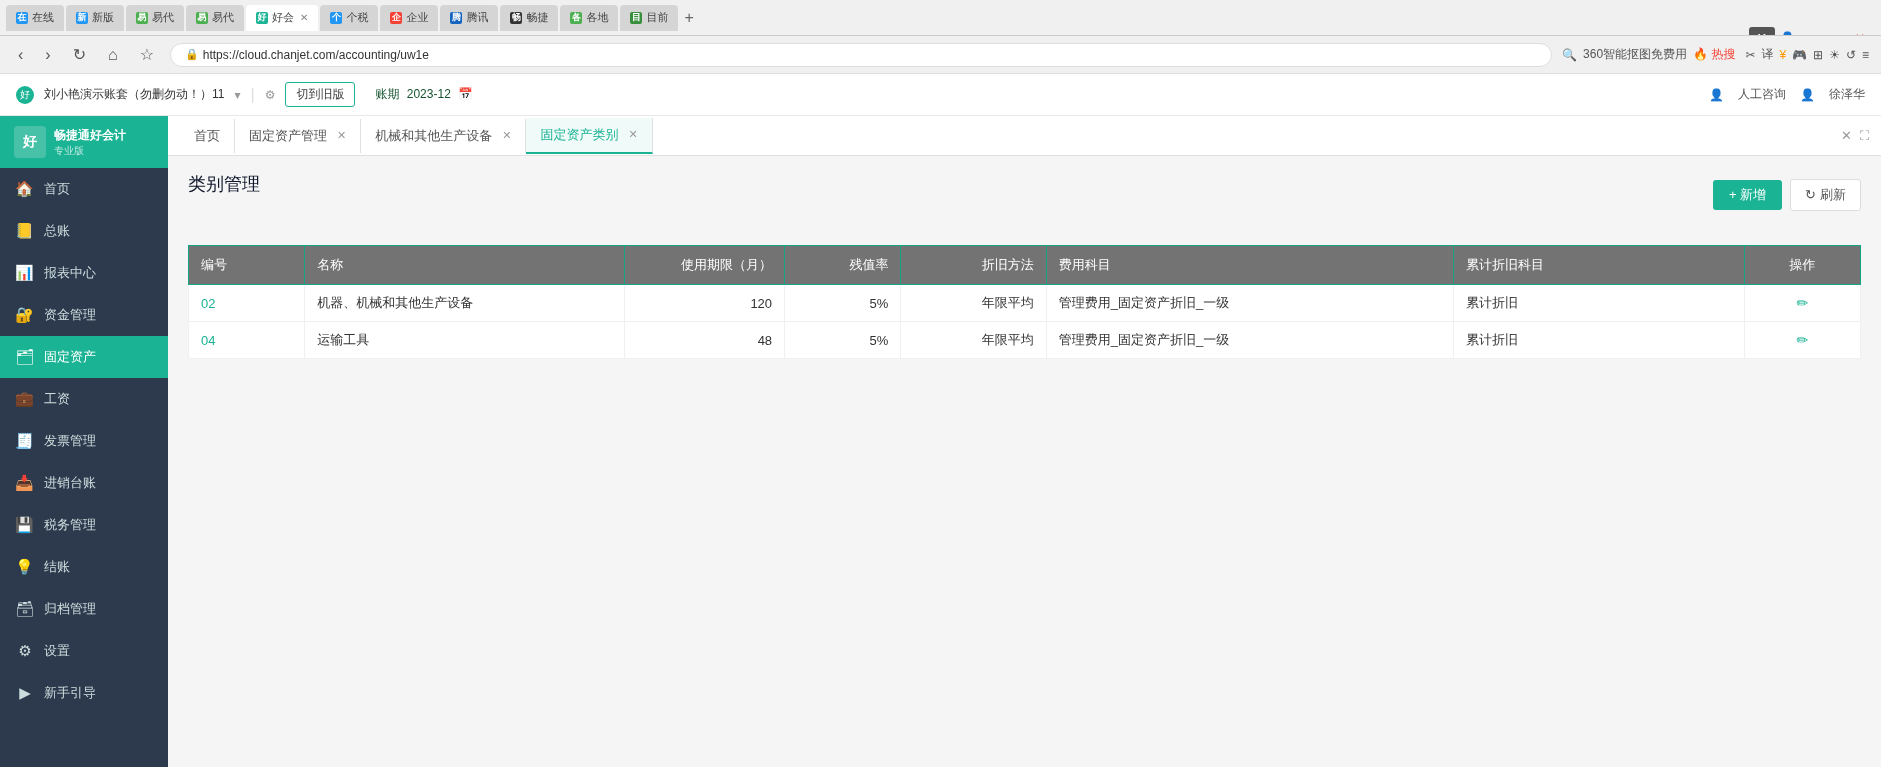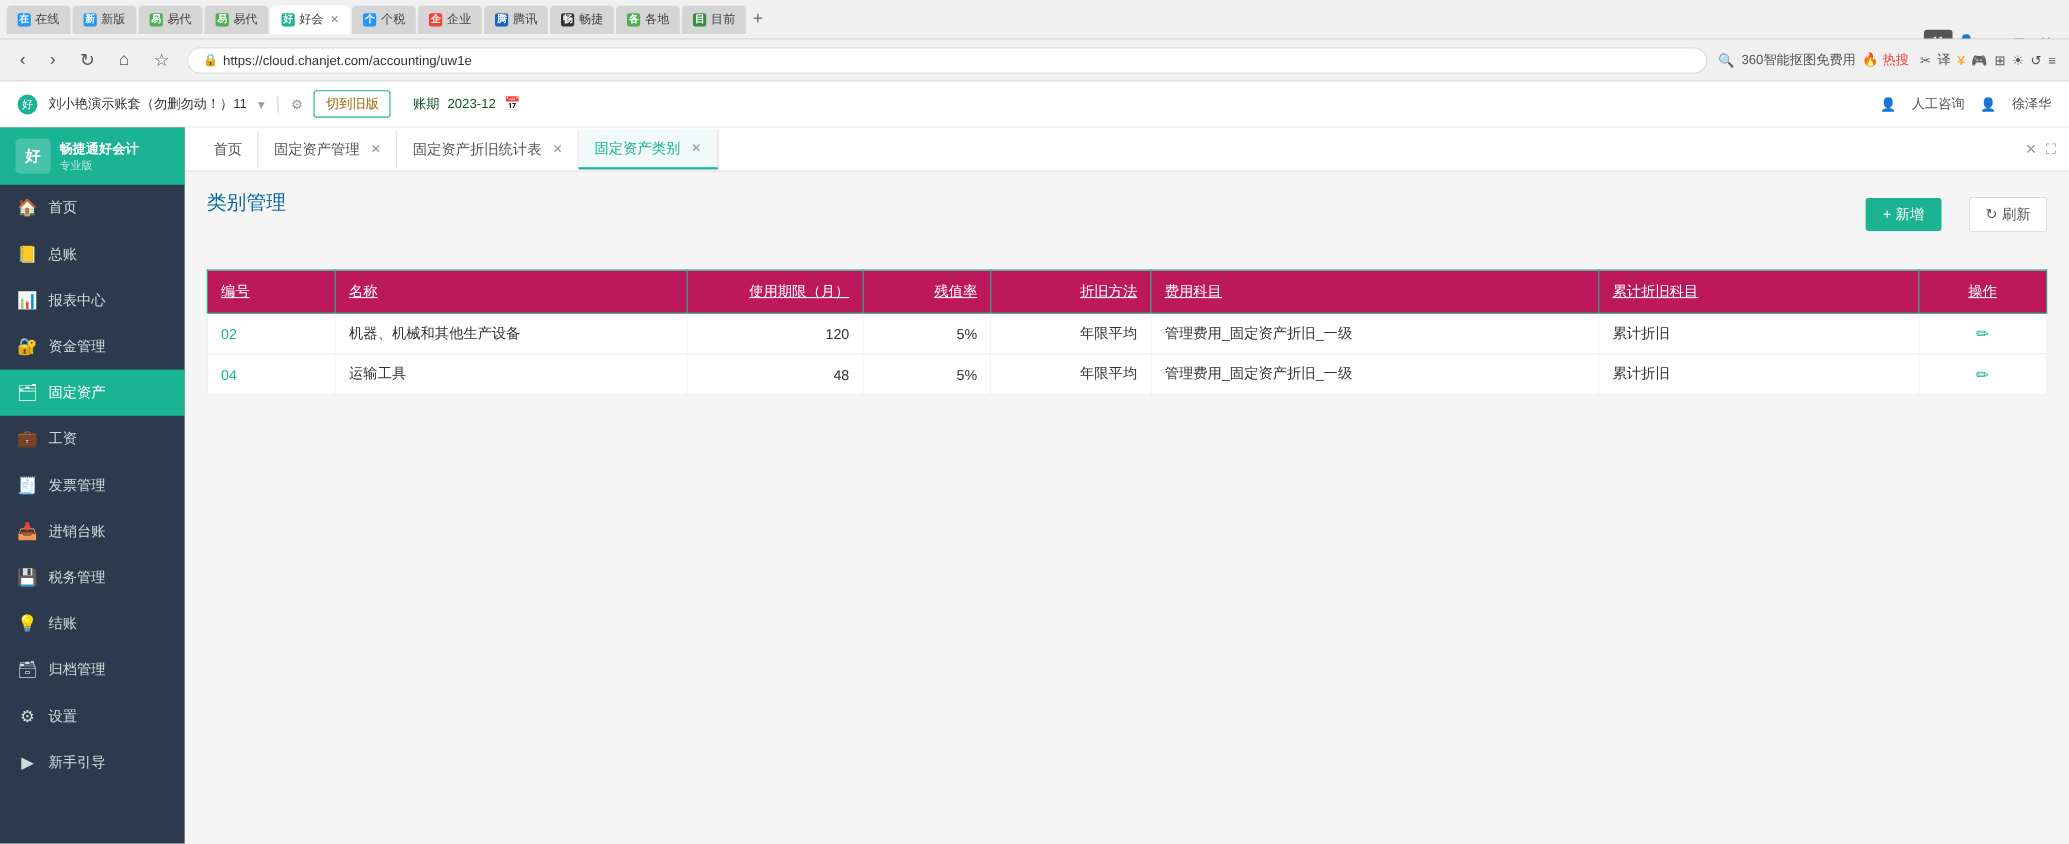--- a/index.html
+++ b/index.html
@@ -8,21 +8,21 @@
     
     .address-bar { background: #f0f0f0; height: 38px; display: flex; align-items: center; padding: 0 12px; gap: 10px; border-bottom: 1px solid #ddd; }
     .nav-btn { background: none; border: none; cursor: pointer; color: #555; font-size: 16px; padding: 2px 6px; border-radius: 3px; }
     .url-bar { flex: 1; background: #fff; border: 1px solid #ddd; border-radius: 20px; padding: 4px 14px; font-size: 12px; color: #333; display: flex; align-items: center; }
     .search-area { display: flex; align-items: center; gap: 6px; color: #555; font-size: 12px; }
 
     
     .app-toolbar { background: #fff; height: 42px; display: flex; align-items: center; padding: 0 16px; gap: 10px; border-bottom: 1px solid #e8e8e8; }
     .app-user { font-size: 12px; color: #333; }
     .app-period { font-size: 12px; color: #14532d; margin-left: 10px; }
-    .btn-switch { border: 1px solid #1ab394; color: #a16207; background: #fff; padding: 3px 10px; border-radius: 3px; font-size: 12px; cursor: pointer; }
+    .btn-switch { border: 1px solid #1ab394; color: #404040; background: #fff; padding: 3px 10px; border-radius: 3px; font-size: 12px; cursor: pointer; }
     .app-toolbar-right { margin-left: auto; display: flex; align-items: center; gap: 14px; font-size: 12px; color: #555; }
 
     
     .main-layout { display: flex; height: calc(767px - 36px - 38px - 42px); }
 
     
     .sidebar { width: 168px; background: #2d3a4e; display: flex; flex-direction: column; flex-shrink: 0; overflow-y: auto; }
     .sidebar-logo { background: #1ab394; padding: 10px 14px; display: flex; align-items: center; gap: 8px; }
     .sidebar-item { display: flex; align-items: center; gap: 10px; padding: 12px 16px; color: #cdd; cursor: pointer; font-size: 13px; transition: background 0.15s; }
     .sidebar-item.active { background: #1ab394; color: #fff; }
@@ -33,28 +33,28 @@
     .content-area { flex: 1; background: #f5f5f5; display: flex; flex-direction: column; overflow: hidden; }
 
     
     .page-tabs { background: #fff; display: flex; align-items: center; border-bottom: 1px solid #e0e0e0; padding: 0 12px; height: 40px; }
     .page-tab { padding: 8px 14px; font-size: 13px; color: #555; cursor: pointer; border-right: 1px solid #e0e0e0; display: flex; align-items: center; gap: 6px; white-space: nowrap; }
     .page-tab.active { color: #1ab394; border-bottom: 2px solid #1ab394; background: #f0faf8; }
     .page-tab .tab-x { color: #999; font-size: 11px; cursor: pointer; margin-left: 4px; }
 
     
     .page-content { flex: 1; padding: 16px 20px; overflow: auto; }
-    .page-title { font-size: 18px; color: #0369a1; font-weight: normal; margin-bottom: 33px; }
-    .toolbar-row { display: flex; align-items: center; justify-content: flex-end; margin-bottom: 12px; gap: 25px; }
+    .page-title { font-size: 18px; color: #0f172a; font-weight: normal; margin-bottom: 33px; }
+    .toolbar-row { display: flex; align-items: center; justify-content: flex-end; margin-bottom: 12px; gap: 8px; }
     .btn-add { background: #1ab394; color: #fff; border: none; padding: 6px 16px; border-radius: 3px; font-size: 13px; cursor: pointer; display: flex; align-items: center; gap: 4px; }
     .btn-refresh { background: #fff; color: #555; border: 1px solid #ddd; padding: 6px 14px; border-radius: 3px; font-size: 13px; cursor: pointer; display: flex; align-items: center; gap: 4px; }
 
     
     .data-table { width: 100%; border-collapse: collapse; background: #fff; }
-    .data-table thead tr { background: #be185d; color: #fff; text-decoration: underline; }
+    .data-table thead tr { background: #737373; color: #fff; }
     .data-table thead th { padding: 10px 12px; font-weight: normal; font-size: 13px; text-align: left; border: 1px solid #18a482; }
     .data-table tbody tr { border-bottom: 1px solid #f0f0f0; }
     .data-table tbody td { padding: 9px 12px; font-size: 13px; color: #333; border: 1px solid #f0f0f0; }
     .data-table .col-code { width: 80px; }
     .data-table .col-name { width: 220px; }
     .data-table .col-period { width: 110px; text-align: right; }
     .data-table .col-rate { width: 80px; text-align: right; }
     .data-table .col-method { width: 100px; text-align: right; }
     .data-table .col-expense { width: 280px; }
     .data-table .col-accum { width: 200px; }
@@ -262,21 +262,21 @@
 
     <div class="page-tabs">
       <div class="page-tab">
         <span>首页</span>
       </div>
       <div class="page-tab">
         <span>固定资产管理</span>
         <span class="tab-x">✕</span>
       </div>
       <div class="page-tab">
-        <span>固定资产折旧统计表</span>
+        <span>机械和其他生产设备</span>
         <span class="tab-x">✕</span>
       </div>
       <div class="page-tab active">
         <span>固定资产类别</span>
         <span class="tab-x">✕</span>
       </div>
       <div style="margin-left:auto;display:flex;gap:8px;align-items:center;">
         <span style="cursor:pointer;color:#999;">✕</span>
         <span style="cursor:pointer;color:#999;">⛶</span>
       </div>

